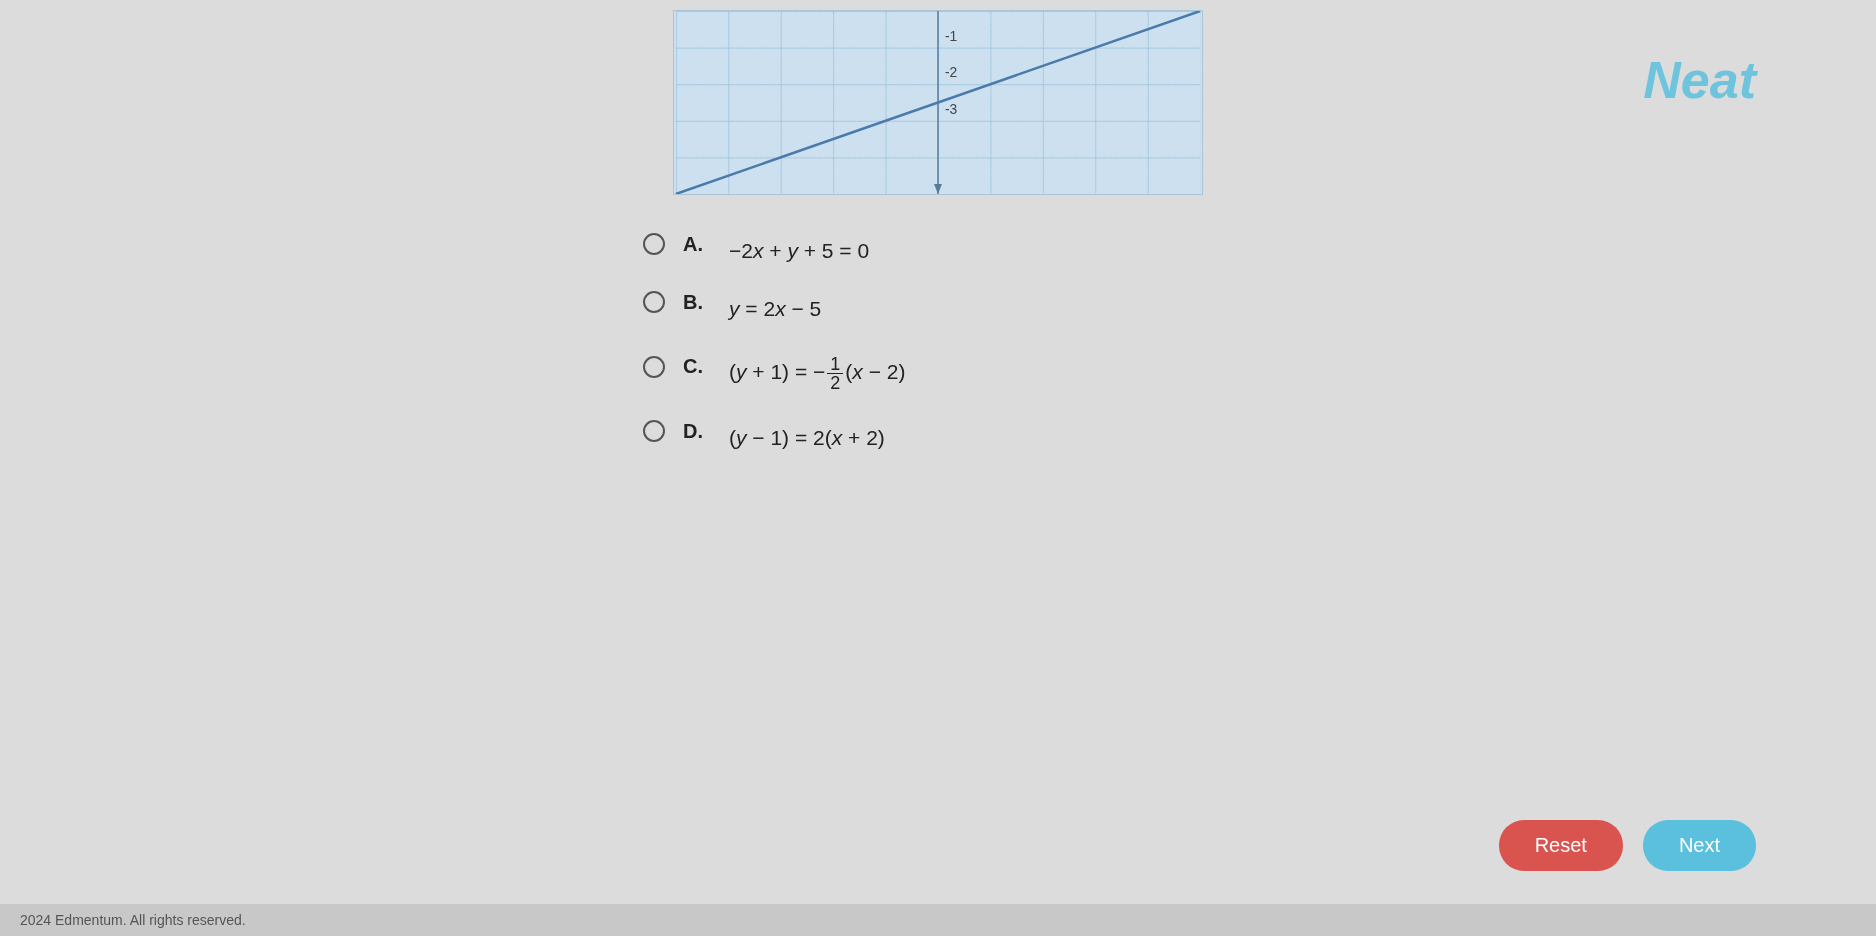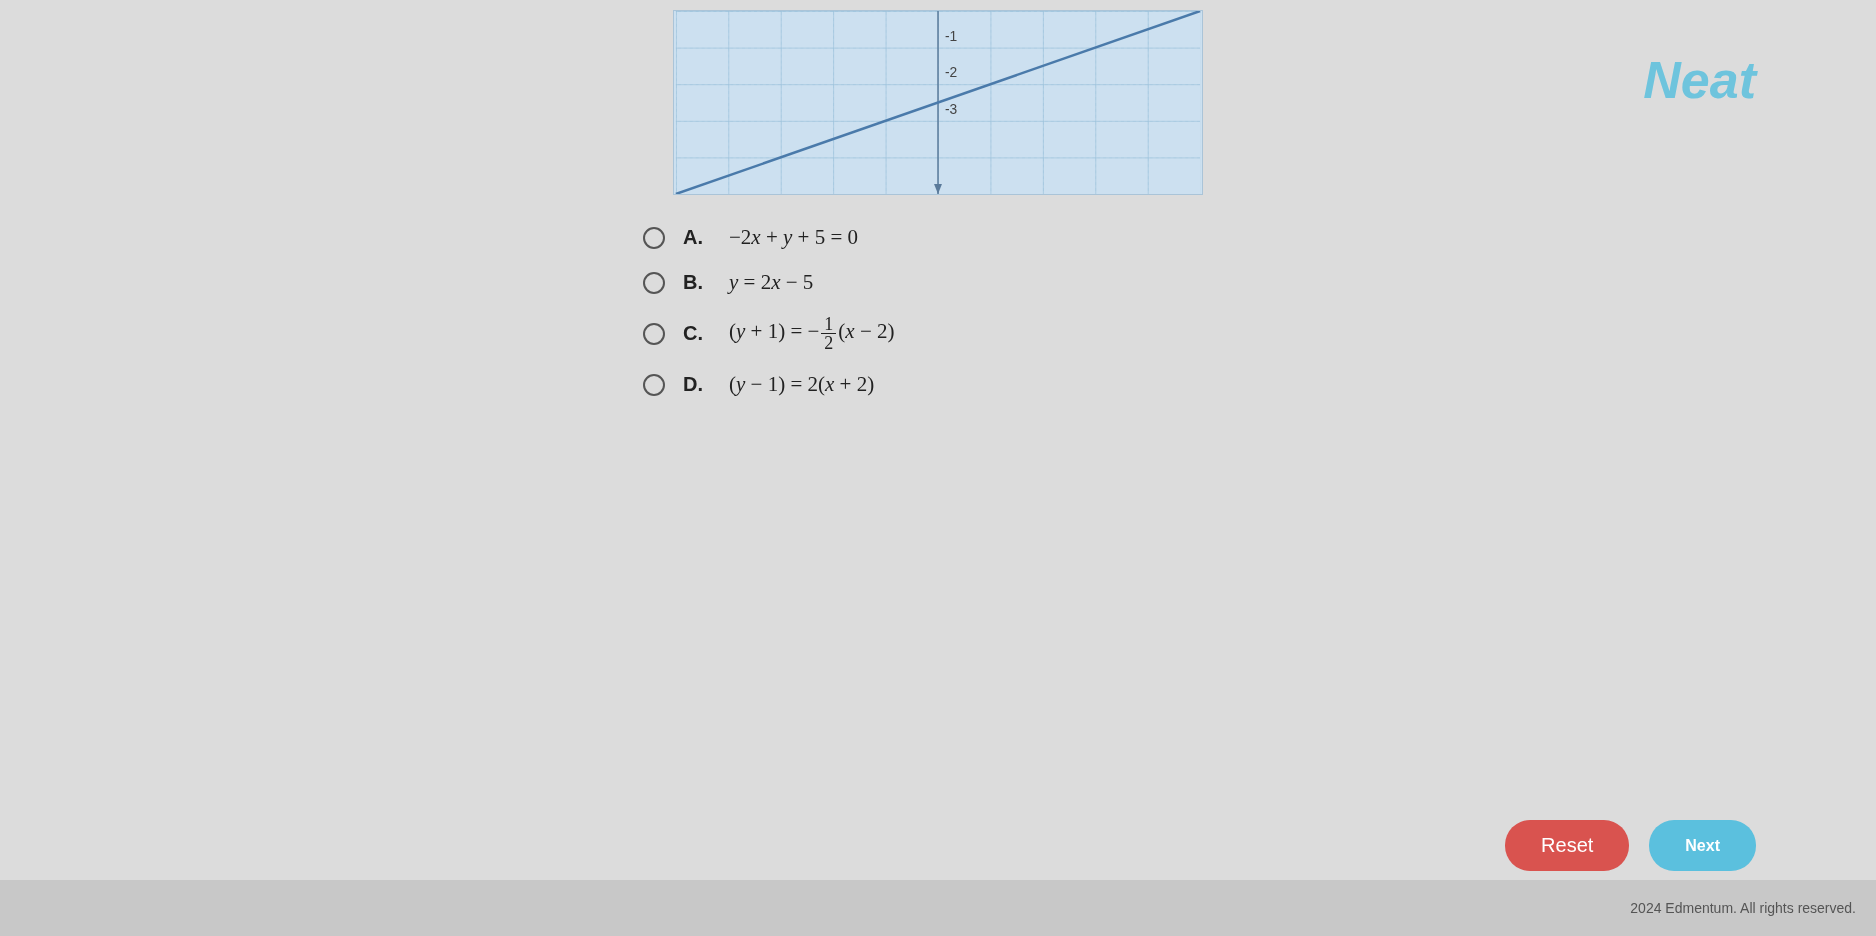--- a/index.html
+++ b/index.html
@@ -88,22 +88,23 @@
     .option-label {
       font-size: 20px;
       font-family: Arial, sans-serif;
       font-weight: bold;
       color: #222;
       min-width: 28px;
     }
 
     .option-math {
       font-size: 21px;
-      font-family: Liberation Serif, serif;
+      font-family: Liberation Sans, sans-serif;
       color: #222;
+      margin-top: 14px;
     }
 
     .fraction {
       display: inline-flex;
       flex-direction: column;
       align-items: center;
       vertical-align: middle;
       margin: 0 2px;
       font-size: 18px;
       line-height: 1;
@@ -140,38 +141,37 @@
       cursor: pointer;
       font-weight: 500;
     }
 
     .btn-next {
       background: #5bc0de;
       color: white;
       border: none;
       border-radius: 25px;
       padding: 14px 36px;
-      font-size: 16px;
+      font-size: 20px;
       font-family: Arial, sans-serif;
       cursor: pointer;
-      font-weight: 700;
+      font-weight: 400;
     }
 
     
     .footer {
       position: absolute;
       bottom: 0;
       left: 0;
       width: 100%;
       background: #c8c8c8;
-      padding: 20px 20px;
+      padding: 8px 20px;
       font-size: 14px;
       color: #555;
       font-family: Arial, sans-serif;
-      text-align: right;
     }
 
     
     .neat-label {
       position: absolute;
       right: 120px;
       top: 50px;
       font-size: 52px;
       font-family: Arial, sans-serif;
       font-weight: bold;

